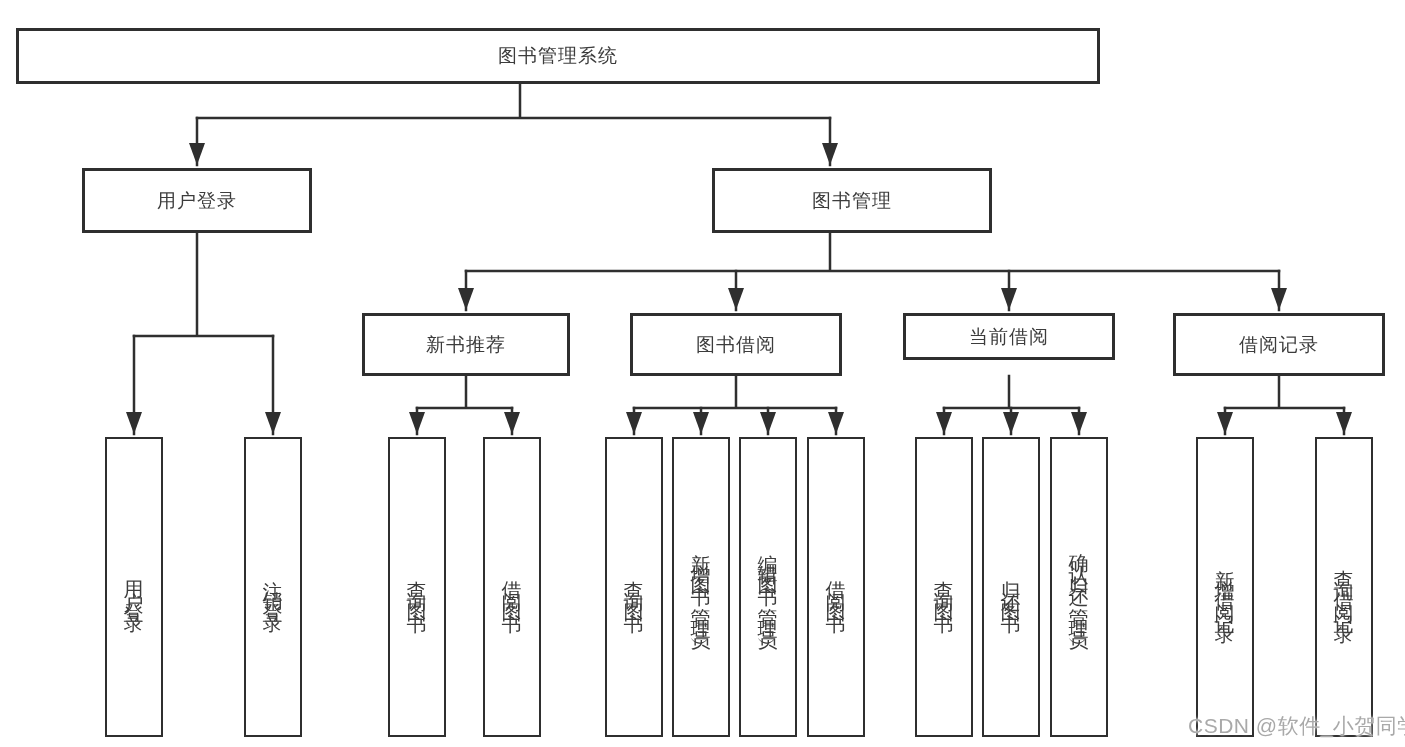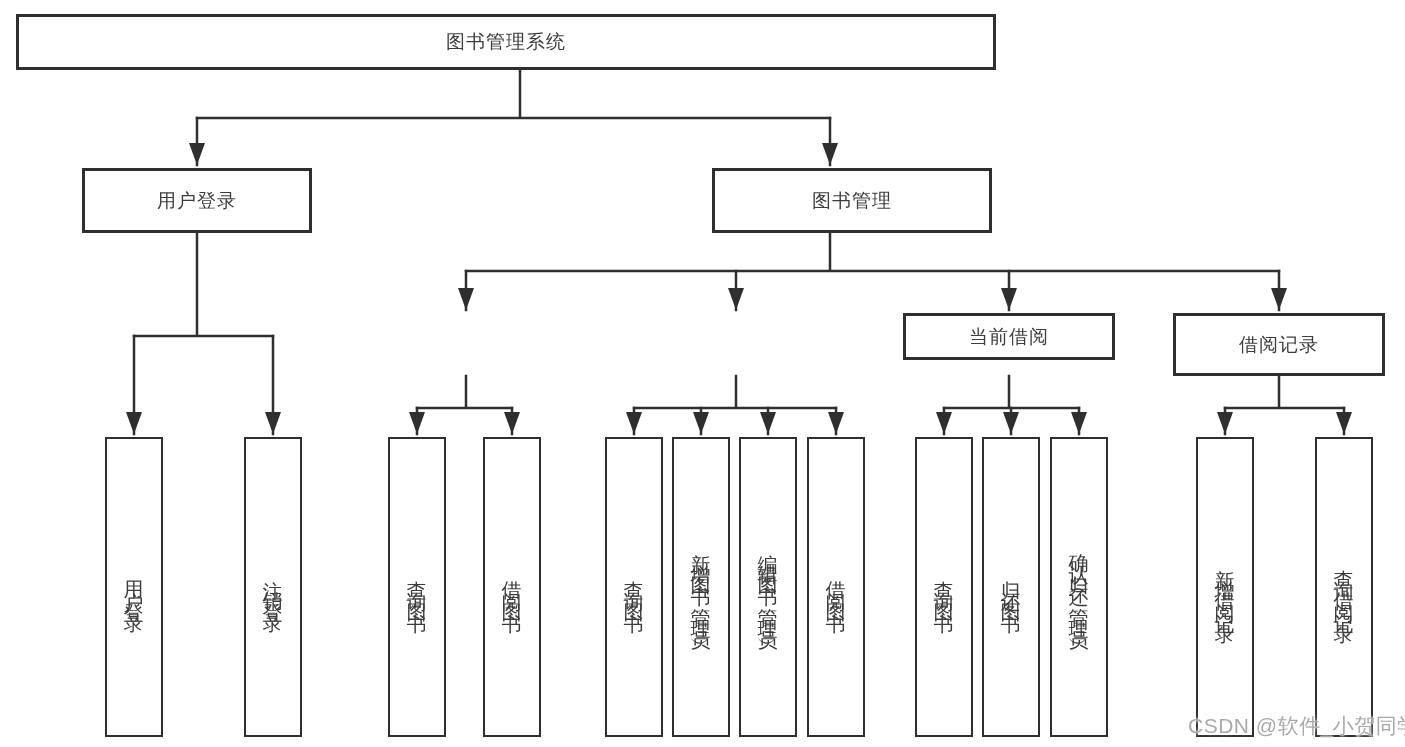--- a/index.html
+++ b/index.html
@@ -90,31 +90,37 @@
       <line x1="944" y1="408" x2="944" y2="434" marker-end="url(#arw)"></line>
       <line x1="1011" y1="408" x2="1011" y2="434" marker-end="url(#arw)"></line>
       <line x1="1079" y1="408" x2="1079" y2="434" marker-end="url(#arw)"></line>
 
       <path d="M1279 376 V408 M1225 408 H1344"></path>
       <line x1="1225" y1="408" x2="1225" y2="434" marker-end="url(#arw)"></line>
       <line x1="1344" y1="408" x2="1344" y2="434" marker-end="url(#arw)"></line>
     </g>
   </svg>
 
-  <div class="node h" style="left:16px; top:14px; width:980px; height:56px;">
+  <div class="node h" style="left:16px; top:28px; width:1084px; height:56px;">
     <span>图书管理系统</span>
   </div>
 
   <div class="node h" style="left:82px; top:168px; width:230px; height:65px;">
     <span>用户登录</span>
   </div>
   <div class="node h" style="left:712px; top:168px; width:280px; height:65px;">
     <span>图书管理</span>
   </div>
 
+  <div class="node h" style="left:362px; top:313px; width:208px; height:63px;">
+    <span>新书推荐</span>
+  </div>
+  <div class="node h" style="left:630px; top:313px; width:212px; height:63px;">
+    <span>图书借阅</span>
+  </div>
   <div class="node h" style="left:903px; top:313px; width:212px; height:47px;">
     <span>当前借阅</span>
   </div>
   <div class="node h" style="left:1173px; top:313px; width:212px; height:63px;">
     <span>借阅记录</span>
   </div>
 
   <div class="node leaf" style="left:105px; top:437px; width:58px; height:300px;">
     <span class="vtxt">用户登录</span>
   </div>

